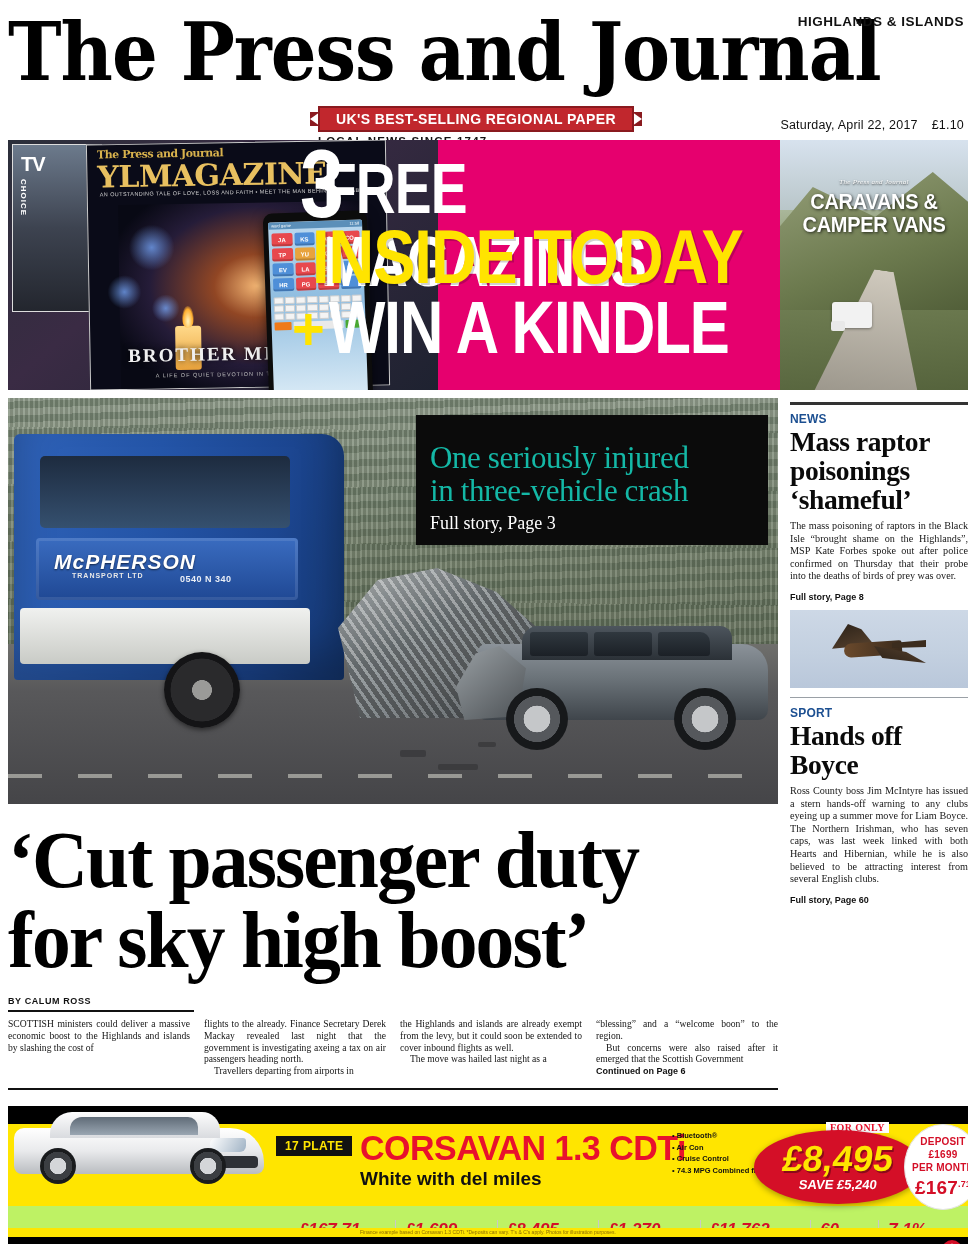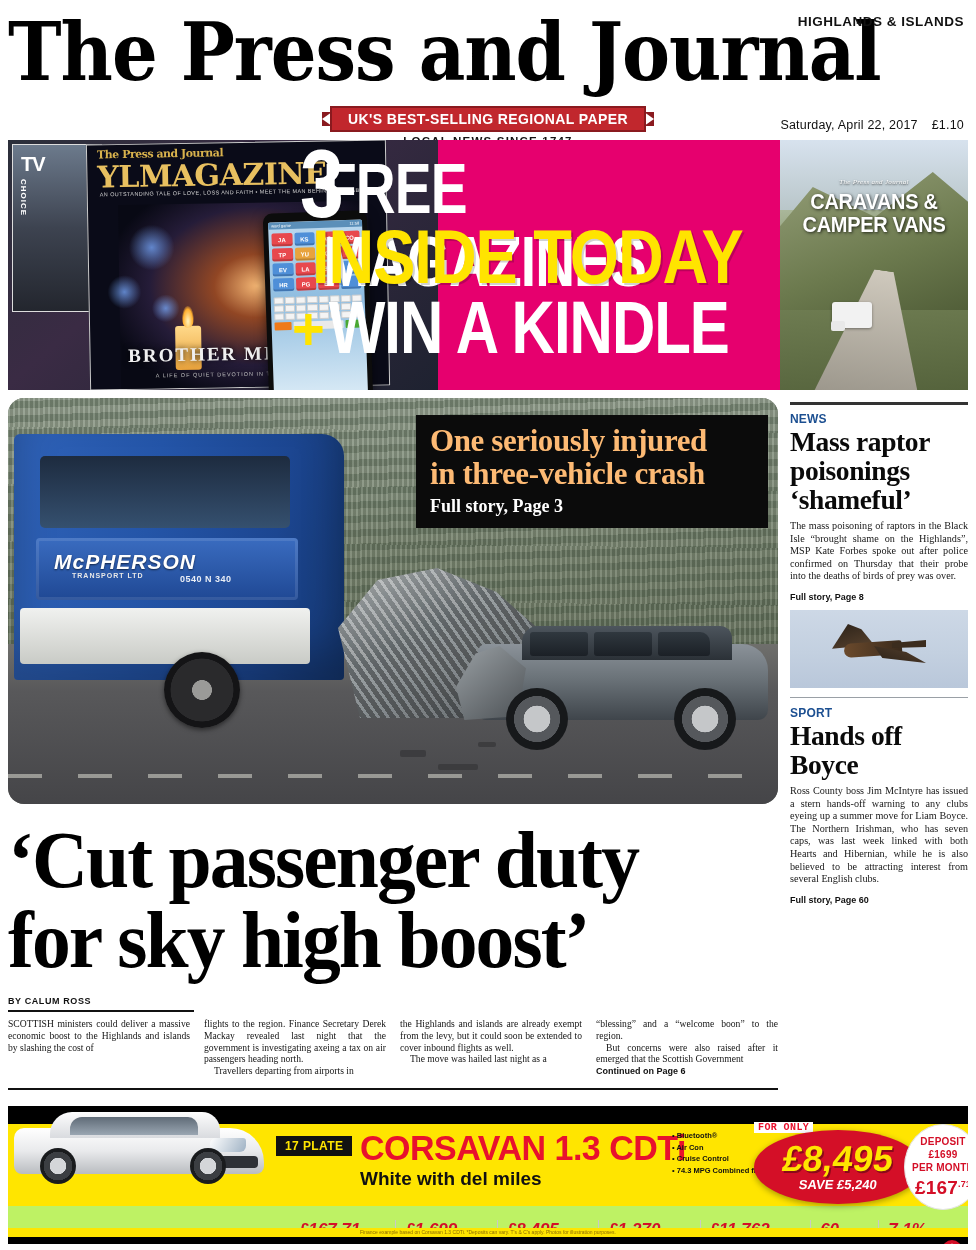--- a/index.html
+++ b/index.html
@@ -27,21 +27,21 @@
   }
   .mast-region {
     position:absolute; right:12px; top:14px;
     font-family:"Liberation Sans", sans-serif;
     font-weight:700; font-size:13.5px; letter-spacing:0.5px;
     color:#111;
   }
   .mast-sub { position:relative; height:36px; }
   .ribbon-wrap {
     position:absolute; left:50%; top:0; transform:translateX(-50%);
-    text-align:center; width:340px;
+    width:340px;
   }
   .ribbon {
     display:inline-block;
     background:#c1272d;
     color:#fff;
     font-family:"Liberation Sans", sans-serif;
     font-weight:700;
     font-size:14px;
     letter-spacing:0.4px;
     padding:2.5px 16px 3.5px 16px;
@@ -248,21 +248,21 @@
   .promo-right .cap-small{
     position:absolute; left:0; right:0; top:38px; text-align:center;
     font-family:"Liberation Serif", serif; font-style:italic;
     color:#fff; font-size:7px; letter-spacing:.3px;
     text-shadow: 0 1px 2px rgba(0,0,0,.8);
   }
 
   
   .photo {
     position:absolute; left:8px; top:398px; width:770px; height:406px;
-    overflow:hidden; background:#8a8f86;border-radius:16px;
+    overflow:hidden; background:#8a8f86;
   }
   .ph-trees{
     position:absolute; left:0; top:0; width:100%; height:250px;
     background: linear-gradient(180deg,#93a090 0%, #7d8b78 35%, #6d7a64 65%, #5f6b56 100%);
   }
   .ph-trees:after{
     content:""; position:absolute; inset:0;
     background:
       repeating-linear-gradient(91deg, rgba(255,255,255,.10) 0 2px, rgba(0,0,0,.10) 2px 5px),
       repeating-linear-gradient(-2deg, rgba(90,105,85,.5) 0 7px, rgba(140,150,130,.3) 7px 14px);
@@ -366,25 +366,25 @@
     clip-path: polygon(0% 55%, 28% 10%, 62% 0%, 100% 30%, 88% 95%, 12% 100%);
   }
   .debris{ position:absolute; background:#3a3a3c; border-radius:2px; opacity:.85;}
 
   .headline-box{
     position:absolute; left:416px; top:415px; width:352px; padding:9px 12px 11px 14px;
     background:#0b0b0b;
     z-index:10;
   }
   .headline-box h2{
-    color:#fdba74; font-family:"Liberation Serif", serif; font-weight:700;
-    font-size:31px; line-height:33px; letter-spacing:-0.4px;
+    color:#14b8a6; font-family:"Liberation Serif", serif; font-weight:400;
+    font-size:31px; line-height:33px; letter-spacing:-0.4px;margin-top:17px;
   }
   .headline-box .kicker{
-    color:#fff; font-family:"Liberation Serif", serif; font-weight:700;
+    color:#fff; font-family:"Liberation Serif", serif; font-weight:400;
     font-size:18px; line-height:22px; margin-top:5px;
   }
 
   
   .sidebar{
     position:absolute; left:790px; top:398px; width:178px; height:700px;
   }
   .weather{ display:flex; align-items:center; gap:8px; height:66px; }
   .wicon{ position:relative; width:62px; height:52px; flex:none; }
   .wicon .sun{
@@ -548,22 +548,22 @@
     font-size:19px; color:#111;
   }
   .ad-feats{
     position:absolute; left:664px; top:24px; width:110px;
     font-family:"Liberation Sans", sans-serif; font-weight:700;
     font-size:7.5px; line-height:11.5px; color:#111;
   }
   .ad-feats li{ list-style:none; }
   .ad-feats li:before{ content:"• "; }
   .foronly{
-    position:absolute; left:746px; top:16px;
-    font-family:Liberation Mono, monospace; font-weight:700;
+    position:absolute; left:818px; top:16px;
+    font-family:Liberation Serif, serif; font-weight:700;
     font-size:10px; color:#e8112d; letter-spacing:.4px;
     background:#fff; padding:0 4px;
   }
   .price-oval{
     position:absolute; left:746px; top:24px; width:168px; height:74px;
     background:#d40f27; border-radius:50%;
     display:flex; flex-direction:column; align-items:center; justify-content:center;
     box-shadow: 0 2px 6px rgba(0,0,0,.35);
     z-index:4;
   }
@@ -838,21 +838,21 @@
       <span>‘Cut passenger duty</span><br>
       <span>for sky high boost’</span>
     </h1>
     <div class="byline">BY CALUM ROSS</div>
     <div class="byrule"></div>
     <div class="cols">
       <div class="col">
         <p>SCOTTISH ministers could deliver a massive economic boost to the Highlands and islands by slashing the cost of</p>
       </div>
       <div class="col">
-        <p>flights to the region. Finance Secretary Derek Mackay revealed last night that the government is investigating axeing a tax on air passengers heading north.</p>
+        <p>flights to the already. Finance Secretary Derek Mackay revealed last night that the government is investigating axeing a tax on air passengers heading north.</p>
         <p>Travellers departing from airports in</p>
       </div>
       <div class="col">
         <p>the Highlands and islands are already exempt from the levy, but it could soon be extended to cover inbound flights as well.</p>
         <p>The move was hailed last night as a</p>
       </div>
       <div class="col">
         <p>“blessing” and a “welcome boon” to the region.</p>
         <p>But concerns were also raised after it emerged that the Scottish Government</p>
         <div class="cont">Continued on Page 6</div>

